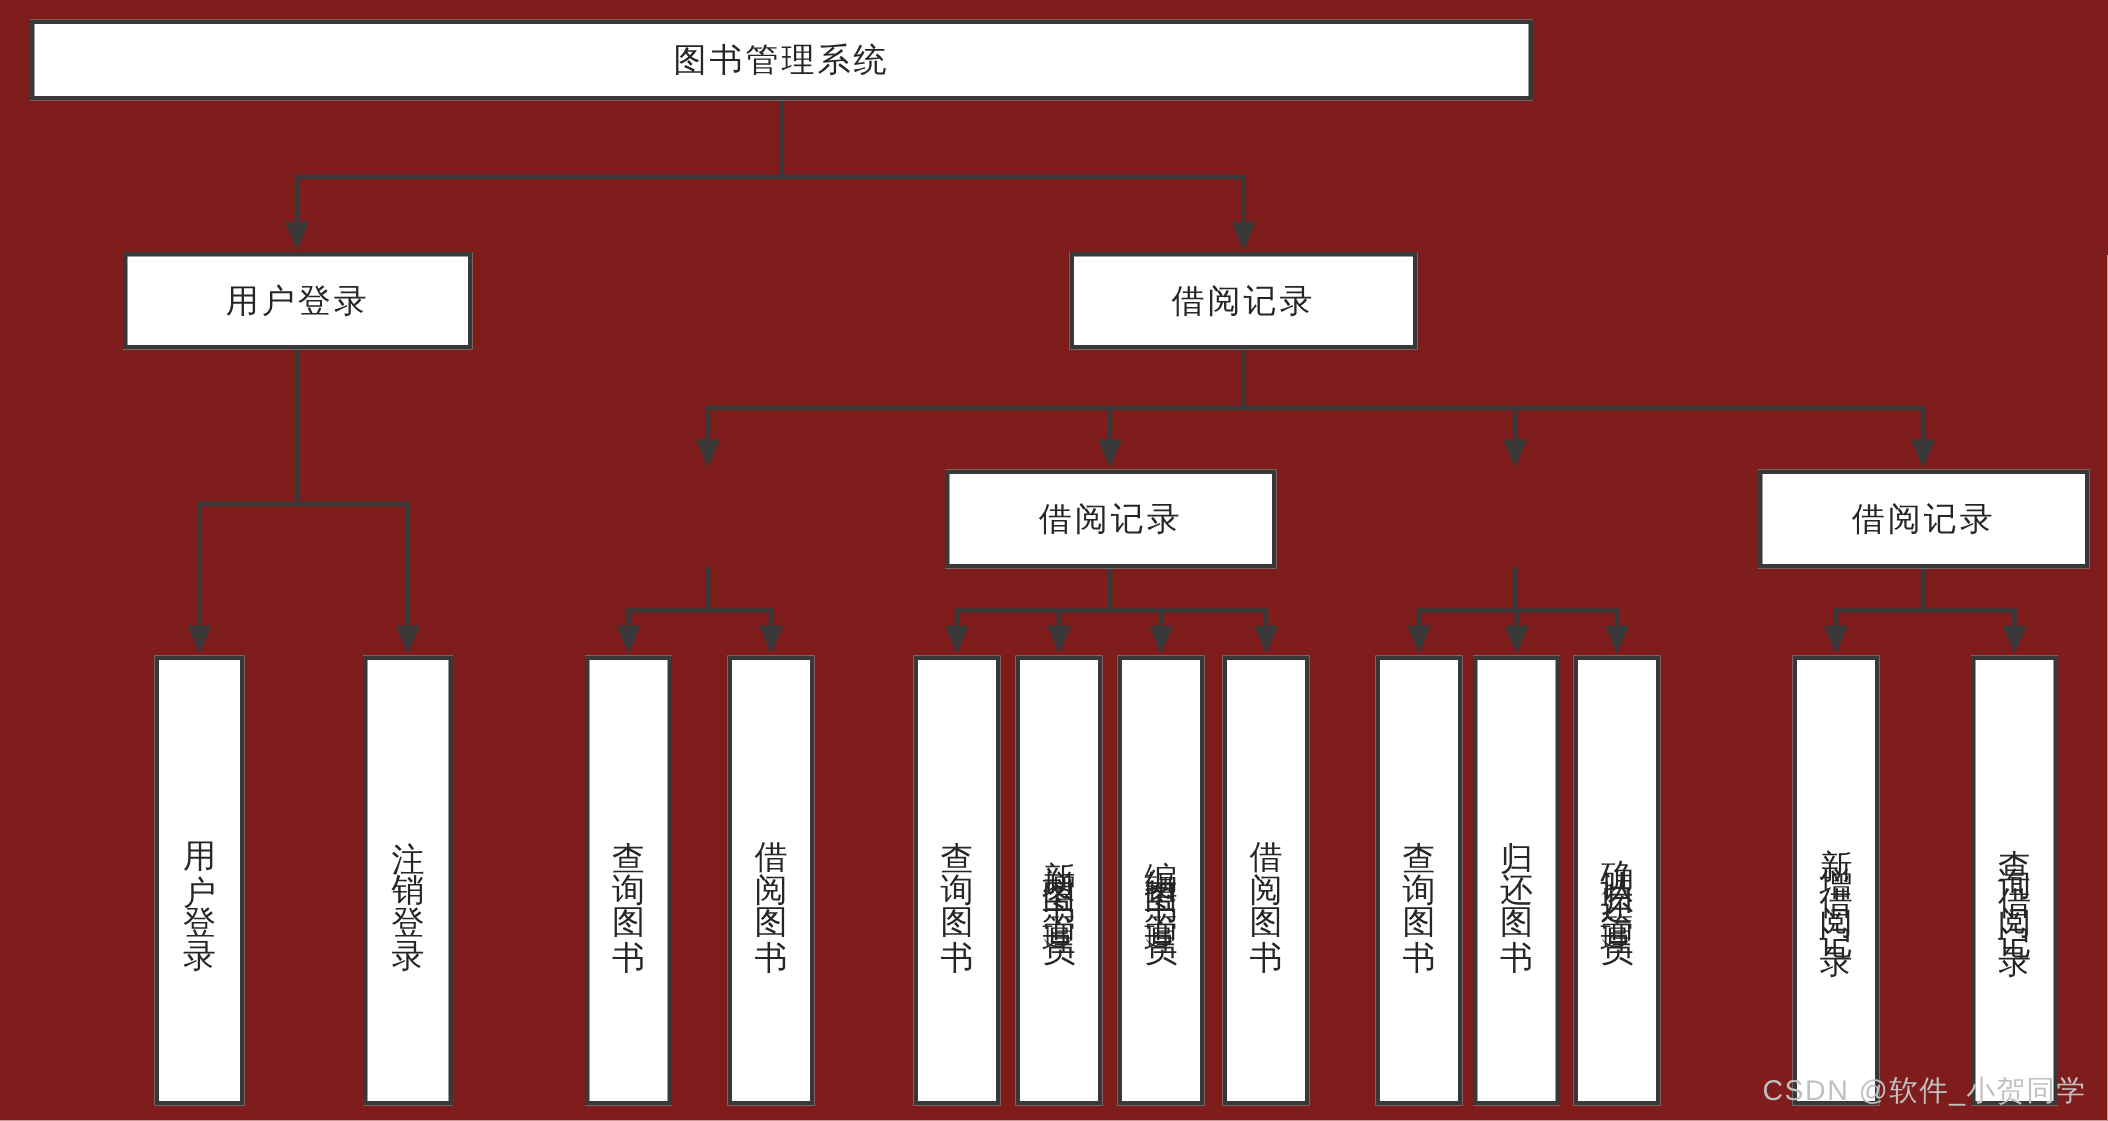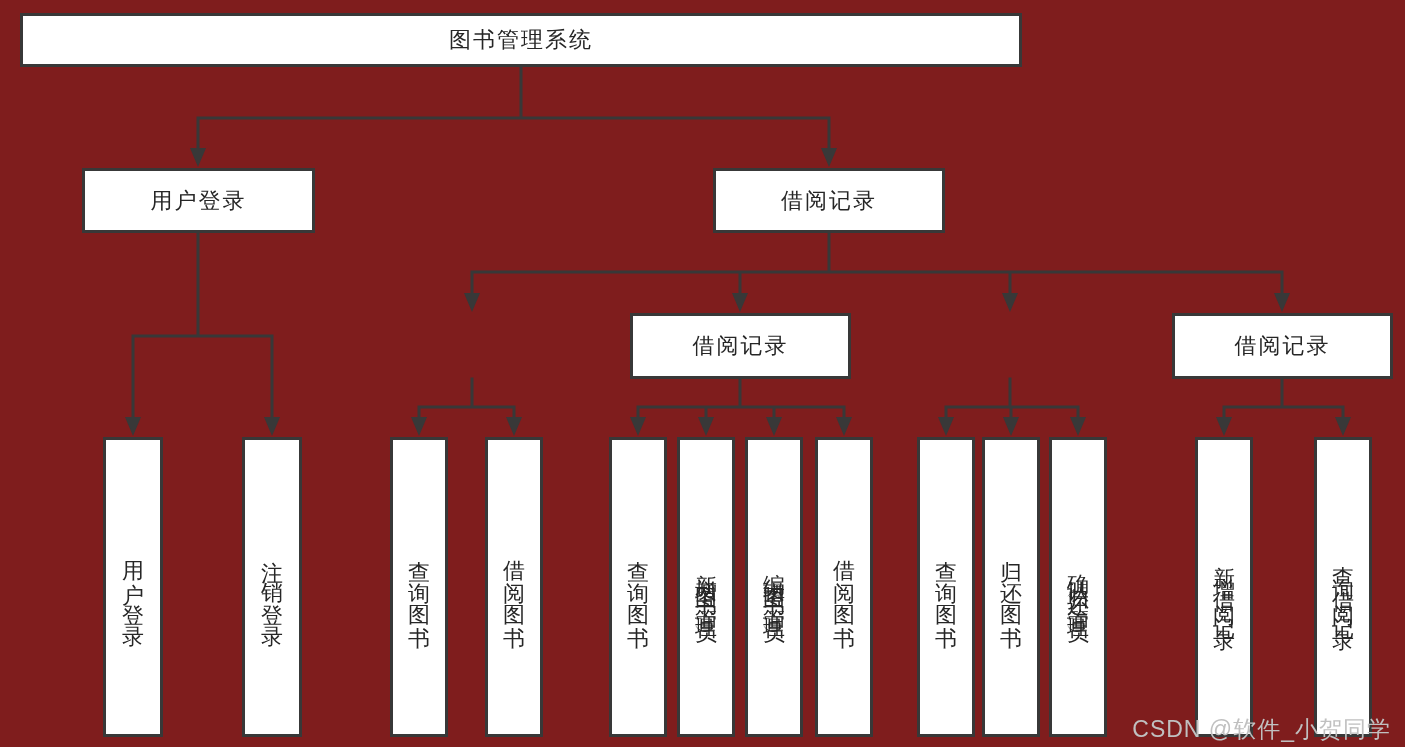--- a/index.html
+++ b/index.html
@@ -41,21 +41,21 @@
     line-height: 1;
     letter-spacing: 14px;
   }
   .sp4 span { letter-spacing: 22px; }
   .sp6 span { letter-spacing: 13px; }
   .sp9 span { letter-spacing: 7px; }
   .watermark {
     position: absolute;
     top: 714px;
     right: 14px;
-    font-size: 23px;
+    font-size: 19px;
     color: #c0c0c0;
     letter-spacing: 1px;
     white-space: nowrap;
   }
 </style>
 </head>
 <body>
 
 <div class="canvas">
 

